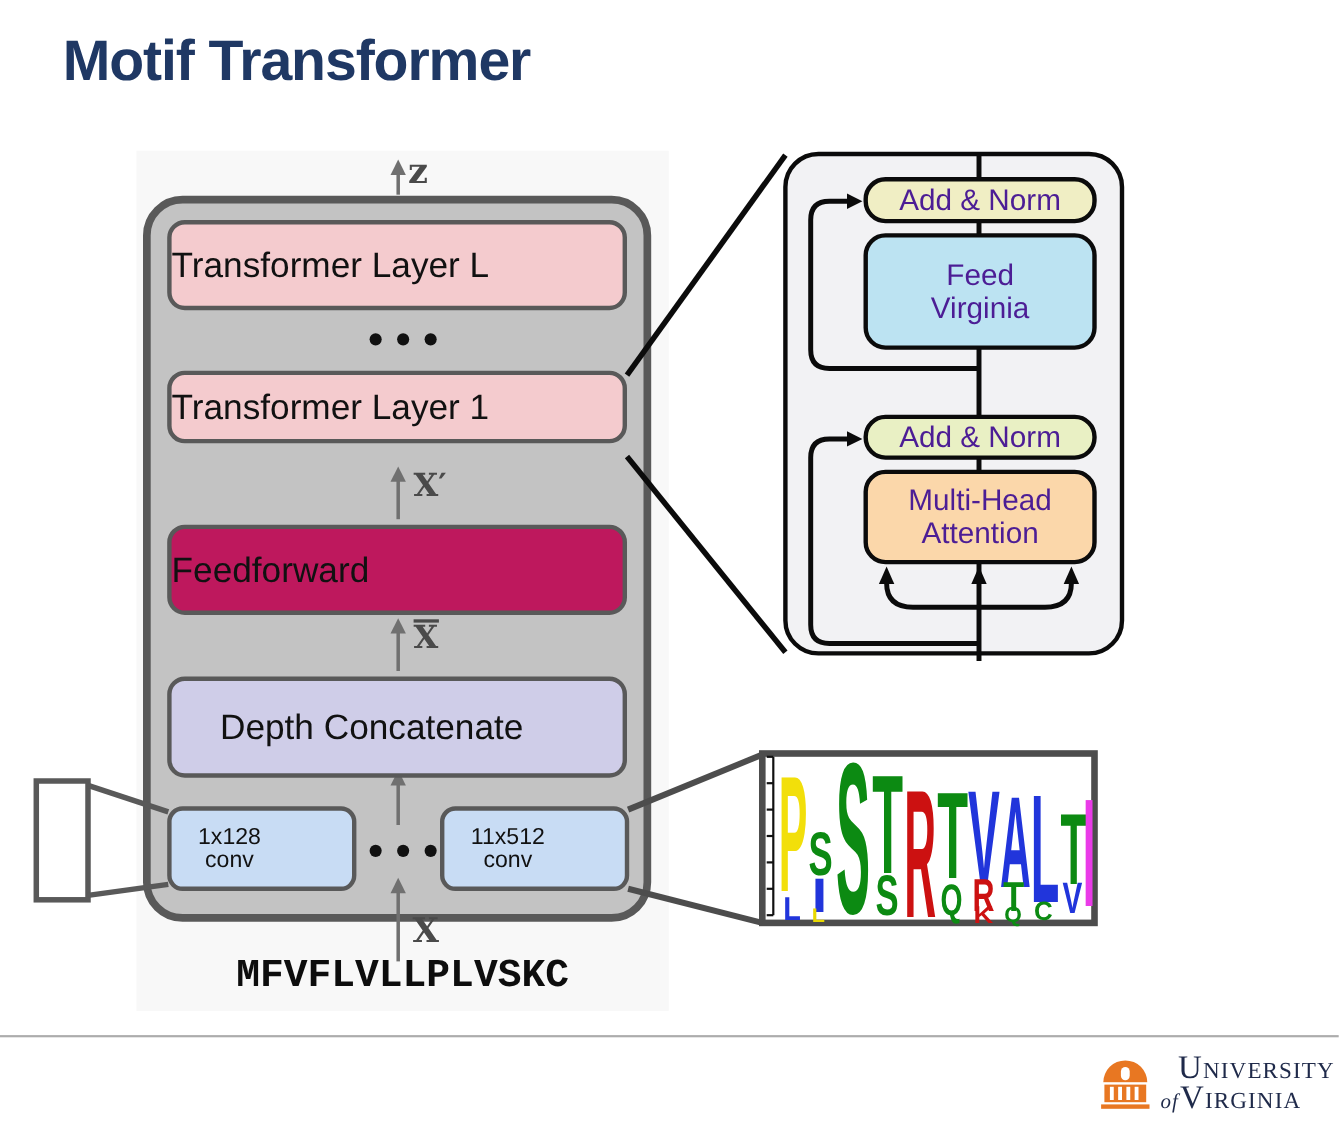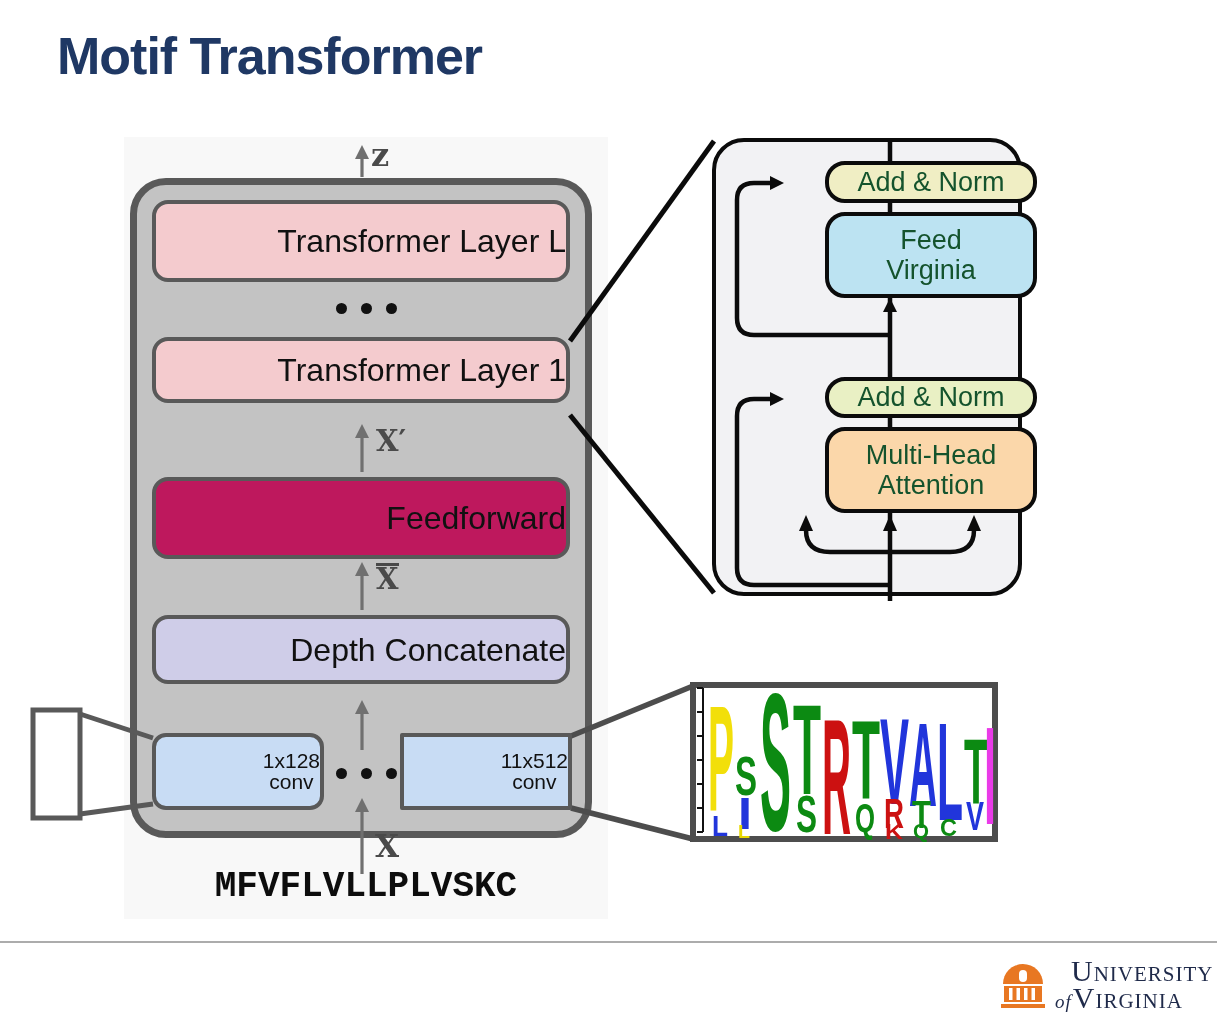--- a/index.html
+++ b/index.html
@@ -8,33 +8,33 @@
   .abs{position:absolute;}
   
   .slide-title{left:57px;top:26px;font-size:52px;font-weight:bold;color:#1F3864;
                letter-spacing:-1px;}
   
   .fig-bg{left:124px;top:137px;width:484px;height:782px;background:#F8F8F8;}
   
   .container-box{left:130px;top:178px;width:462px;height:660px;background:#C3C3C3;
                  border:7px solid #595959;border-radius:36px;box-sizing:border-box;}
   
-  .nbox{display:flex;align-items:center;justify-content:flex-end;text-align:center;
+  .nbox{display:flex;align-items:center;justify-content:flex-start;text-align:center;
         border:4px solid #595959;border-radius:16px;box-sizing:border-box;
         font-size:32px;color:#111;line-height:1.0;}
   .pink{background:#F4CBCE;}
   .green{background:#be185d;}
   .lav{background:#CFCDE8;}
   .blue{background:#C8DCF4;font-size:21px;line-height:0.98;padding-left:24px;}
   
   .panel{left:712px;top:138px;width:310px;height:458px;background:#F2F2F4;
          border:4.5px solid #0b0b0b;border-radius:32px;box-sizing:border-box;}
   .pbox{display:flex;align-items:center;justify-content:center;text-align:center;
         border:4px solid #0b0b0b;border-radius:20px;box-sizing:border-box;
-        font-size:27px;color:#14532d;line-height:1.12;margin-left:40px;}
+        font-size:27px;color:#4c1d95;line-height:1.12;}
   .yellow1{background:#F0EEC4;}
   .yellow2{background:#E9F0C4;}
   .cyan{background:#BCE3F2;}
   .orange{background:#FBD7AA;}
   
   .mlabel{font-family:"DejaVu Serif",serif;font-weight:bold;color:#4a4a4a;
           font-size:30px;}
   .overbar{display:inline-block;border-top:3.5px solid #4a4a4a;padding-top:0px;
            line-height:0.95;}
   
@@ -172,53 +172,53 @@
 <div class="abs mlabel" style="left:376px;top:424px;font-size:29px;">X′</div>
 
 <div class="abs nbox green" style="left:152px;top:477px;width:418px;height:82px;">
   <span>Feedforward</span>
 </div>
 
 <div class="abs mlabel" style="left:376px;top:562px;font-size:29px;">
   <span class="overbar">X</span>
 </div>
 
-<div class="abs nbox lav" style="left:152px;top:615px;width:418px;height:69px;">
+<div class="abs nbox lav" style="left:152px;top:615px;width:418px;height:92px;padding-left:44px;">
   <span>Depth Concatenate</span>
 </div>
 
 <div class="abs nbox blue" style="left:152px;top:733px;width:172px;height:77px;border-radius:14px;">
   <span>
     <span style="display:block">1x128</span>
     <span style="display:block">conv</span>
   </span>
 </div>
 
 <div class="abs dots" style="left:336px;top:768px;">
   <div class="dot"></div>
   <div class="dot"></div>
   <div class="dot"></div>
 </div>
 
-<div class="abs nbox blue" style="left:400px;top:733px;width:172px;height:77px;border-radius:2px;">
+<div class="abs nbox blue" style="left:400px;top:733px;width:172px;height:77px;border-radius:14px;">
   <span>
     <span style="display:block">11x512</span>
     <span style="display:block">conv</span>
   </span>
 </div>
 
 <div class="abs mlabel" style="left:375px;top:828px;font-size:31px;">X</div>
 
 <div class="abs seq">MFVFLVLLPLVSKC</div>
 
 <div class="abs pbox yellow1" style="left:785px;top:161px;width:212px;height:42px;">
   <span>Add &amp; Norm</span>
 </div>
 
-<div class="abs pbox cyan" style="left:785px;top:212px;width:212px;height:86px;">
+<div class="abs pbox cyan" style="left:785px;top:212px;width:212px;height:106px;">
   <span>
     <span style="display:block">Feed</span>
     <span style="display:block">Virginia</span>
   </span>
 </div>
 
 <div class="abs pbox yellow2" style="left:785px;top:377px;width:212px;height:41px;">
   <span>Add &amp; Norm</span>
 </div>
 

